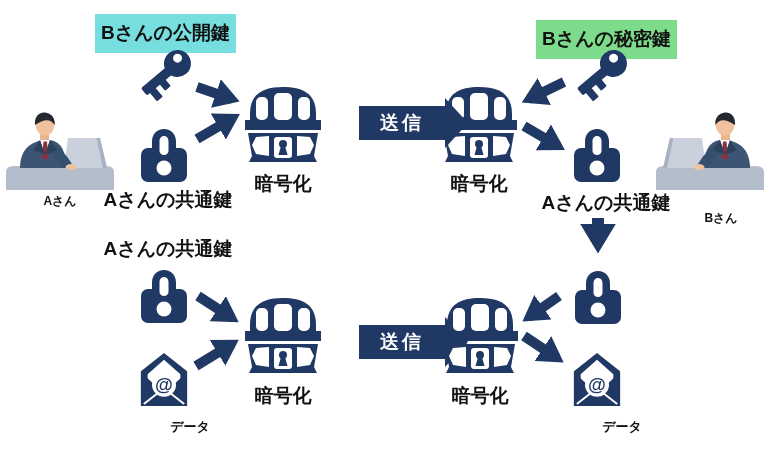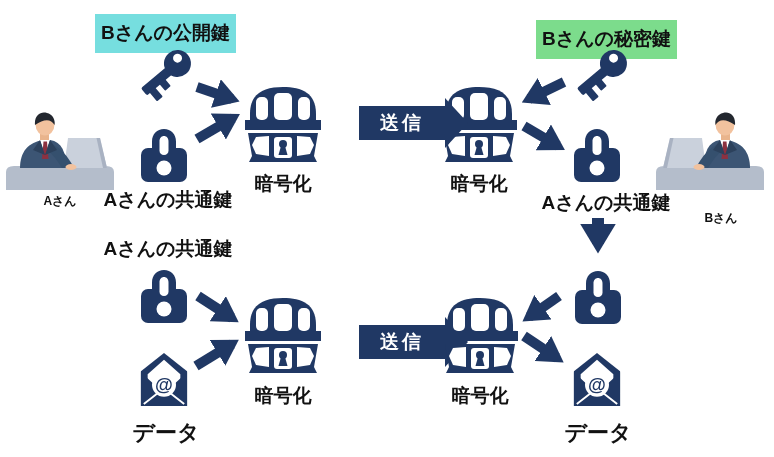--- a/index.html
+++ b/index.html
@@ -1,21 +1,21 @@
 <!DOCTYPE html>
 <html><head>
 <meta charset="utf-8">
 <style>
   html,body{margin:0;padding:0;background:#fff;}
   .canvas{position:relative;width:774px;height:457px;background:#ffffff;overflow:hidden;
           font-family:"Liberation Sans","DejaVu Sans",sans-serif;color:#111;}
   .abs{position:absolute;}
   .lbl{font-weight:bold;color:#111;text-align:center;white-space:nowrap;}
   .f19{font-size:19px;}
-  .f18{font-size:22px;}
+  .f18{font-size:13px;margin-left:24px;}
   .f14{font-size:12px;}
   .hl{font-size:19px;font-weight:bold;padding:8px 6px;line-height:1.2;white-space:nowrap;}
   .hl-cyan{background:#76DEDF;}
   .hl-green{background:#7CDC8C;}
   .send{display:flex;align-items:center;}
   .send-rect{width:86px;height:34px;background:#203864;color:#fff;font-weight:bold;font-size:19px;
              display:flex;align-items:center;justify-content:center;letter-spacing:3px;margin-left:24px;}
   .send-tri{width:0;height:0;border-top:25px solid transparent;border-bottom:25px solid transparent;
             border-left:23px solid #203864;}
   .flip{transform:scaleX(-1);}

